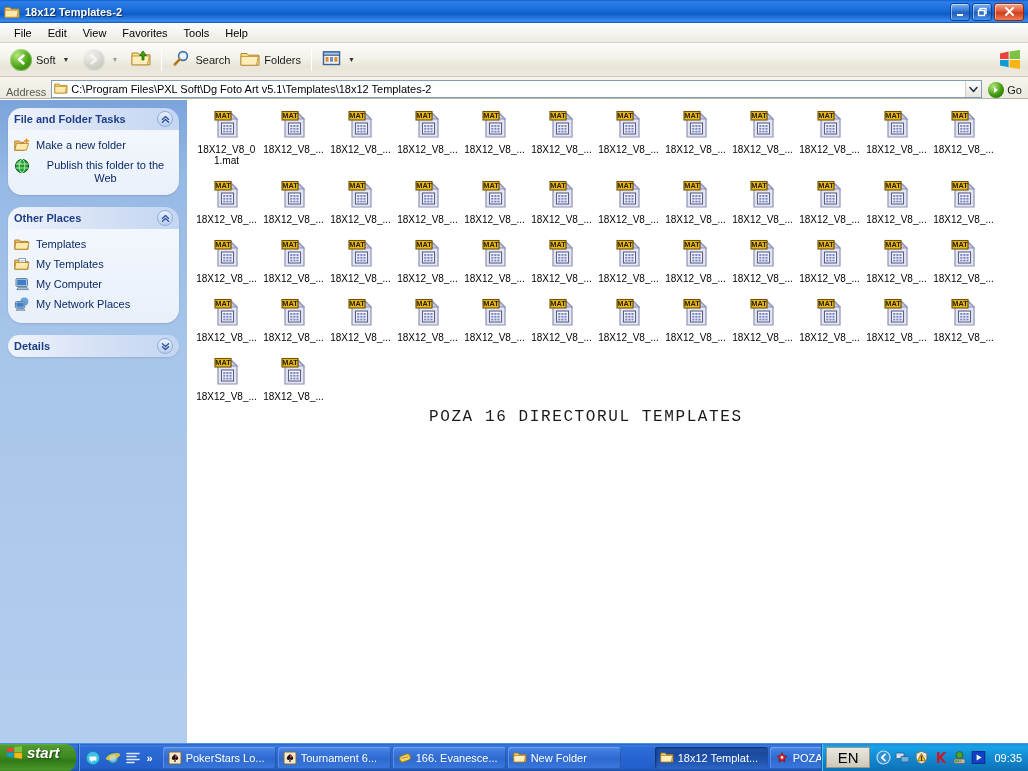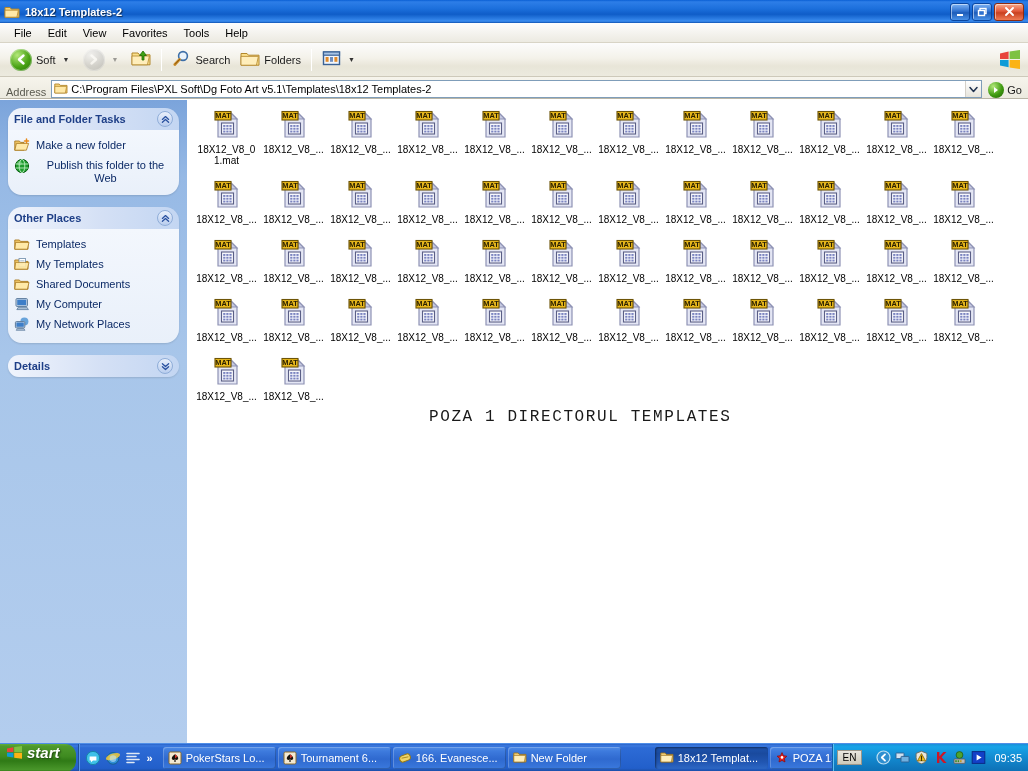--- a/index.html
+++ b/index.html
@@ -366,24 +366,24 @@
     gap: 4px;
     padding: 0 6px 0 4px;
     background: linear-gradient(to bottom,#1a8fd8 0%,#17a3e8 10%,#1389cf 50%,#0d6fb4 100%);
     border-left: 1px solid #1060aa;
     box-shadow: inset 1px 0 0 #5fc0f0;
     flex: none;
   }
   .lang-ind {
     background: linear-gradient(to bottom,#e9e7df,#cdcabb);
     color:#000;
-    font-size:10px;
-    padding: 1px 5px;
+    font-size:15px;
+    padding: 1px 11px;
     border:1px solid #9a968a;
-    margin-right:10px;
+    margin-right:2px;
     flex:none;
   }
   .tray-ico { width:15px;height:15px;flex:none; }
   .tray-clock { color:#fff;font-size:11px;padding-left:4px;flex:none; }
 </style>
 </head>
 <body>
 
 <div id="app">
 
@@ -594,29 +594,20 @@
                 <rect x="5" y="1.6" width="6.6" height="8.2" fill="#fff" stroke="#6b8aa8" stroke-width=".8"></rect>
                 <path d="M6.2 3.6h4.2M6.2 5.2h4.2M6.2 6.8h3" stroke="#9db4cc" stroke-width=".7"></path>
                 <path d="M1.6 5.4h13.4l-1.6 6.8H.8z" fill="#ffe9a8" opacity=".9" stroke="#a8791f" stroke-width=".8"></path>
               </svg>
             </span>
             <span class="task-label">My Templates</span>
           </div>
           <div class="task-row">
             <span class="task-ico">
               <svg width="16" height="14" viewBox="0 0 16 14">
-                <path d="M.8 3h4.6l1.1 1.4H14v7.8H.8z" fill="#f2c96a" stroke="#a8791f" stroke-width=".9"></path>
-                <path d="M1.6 5.4h13.4l-1.6 6.8H.8z" fill="#ffe9a8" stroke="#a8791f" stroke-width=".8"></path>
-              </svg>
-            </span>
-            <span class="task-label">Shared Documents</span>
-          </div>
-          <div class="task-row">
-            <span class="task-ico">
-              <svg width="16" height="14" viewBox="0 0 16 14">
                 <rect x="2" y="1.6" width="11.4" height="7.8" rx="1" fill="#cfdcea" stroke="#5b7a9c" stroke-width="1"></rect>
                 <rect x="3.2" y="2.7" width="9" height="5.5" fill="#3d7ec8"></rect>
                 <path d="M4.4 10.2h8.4l1.6 2.4H2.8z" fill="#a8bed4" stroke="#5b7a9c" stroke-width=".8"></path>
               </svg>
             </span>
             <span class="task-label">My Computer</span>
           </div>
           <div class="task-row">
             <span class="task-ico">
               <svg width="16" height="14" viewBox="0 0 16 14">
@@ -1691,21 +1682,21 @@
                   <rect x="12.2" y="21.6" width="2.2" height="1.9"></rect>
                   <rect x="15.3" y="21.6" width="2.2" height="1.9"></rect>
                   <rect x="18.4" y="21.6" width="2.2" height="1.9"></rect>
                 </g>
                 <rect x="4" y="2.5" width="16" height="8.5" fill="#e8b81c" stroke="#6d5406" stroke-width="1.1"></rect>
                 <text x="12" y="9.3" font-family="Liberation Sans, sans-serif" font-size="7.4" font-weight="bold" fill="#2a2000" text-anchor="middle">MAT</text>
               </svg></div>
             <div class="file-name">18X12_V8_...</div>
           </div>
         </div>
-      <div class="overlay-text">POZA 1 DIRECTORUL TEMPLATES</div>
+      <div class="overlay-text">POZA 16 DIRECTORUL TEMPLATES</div>
     </div>
 
   </div>
 
   <div class="taskbar">
 
     <div class="startbtn">
       <span>
         <svg width="17" height="17" viewBox="0 0 17 17">
           <g transform="translate(1,2)">

